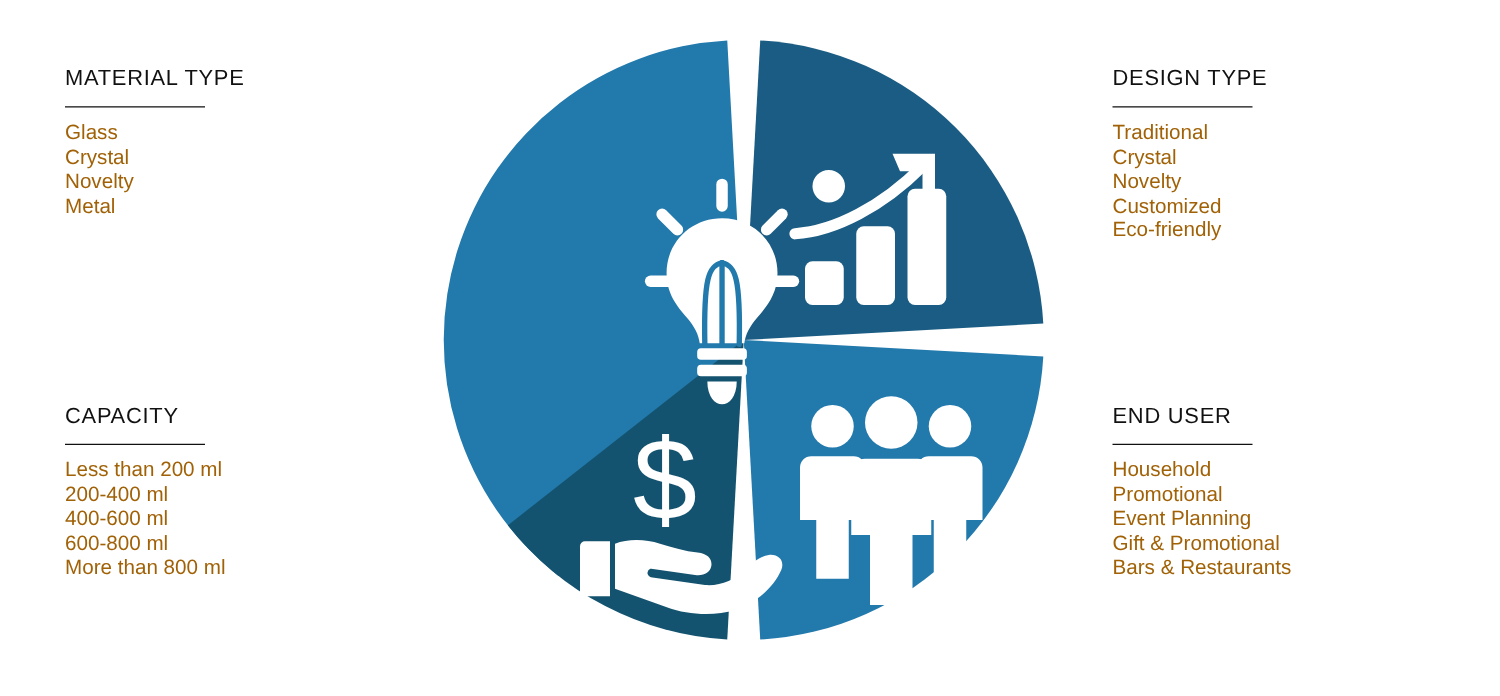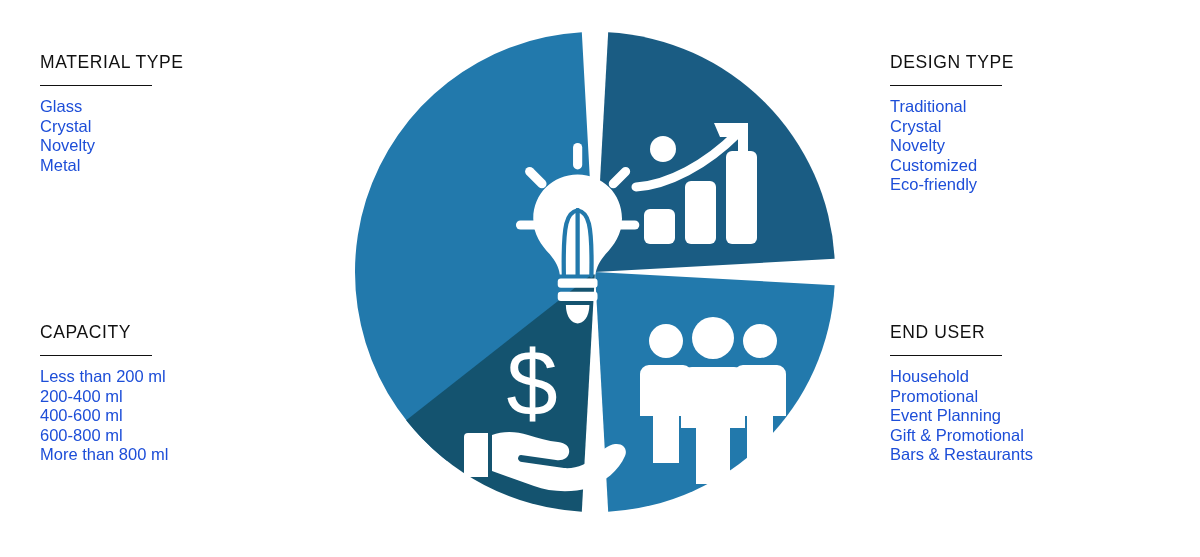--- a/index.html
+++ b/index.html
@@ -23,21 +23,21 @@
     top: 0;
     width: 1200px;
     height: 557px;
   }
 
   
   .block {
     position: absolute;
     width: 330px;
   }
-  .block.left  { left: 40px; text-align: left; }
+  .block.left  { left: 52px; text-align: left; }
   .block.right { left: 846px; text-align: left; margin-left: 44px; }
 
   .block-title {
     font-size: 17.5px;
     letter-spacing: 0.6px;
     font-weight: 400;
     color: #111111;
     line-height: 1.1;
     white-space: nowrap;
   }
@@ -49,21 +49,21 @@
     margin-bottom: 11px;
   }
   .block-list {
     list-style: none;
     margin: 0;
     padding: 0;
   }
   .block-list li {
     font-size: 16.5px;
     line-height: 19.5px;
-    color: #1d4ed8;
+    color: #a16207;
     white-space: nowrap;
   }
 
   #block-material { top: 53px; }
   #block-capacity { top: 323px; }
   #block-design   { top: 53px; }
   #block-enduser  { top: 323px; }
 
   
   #pie-wrap {

